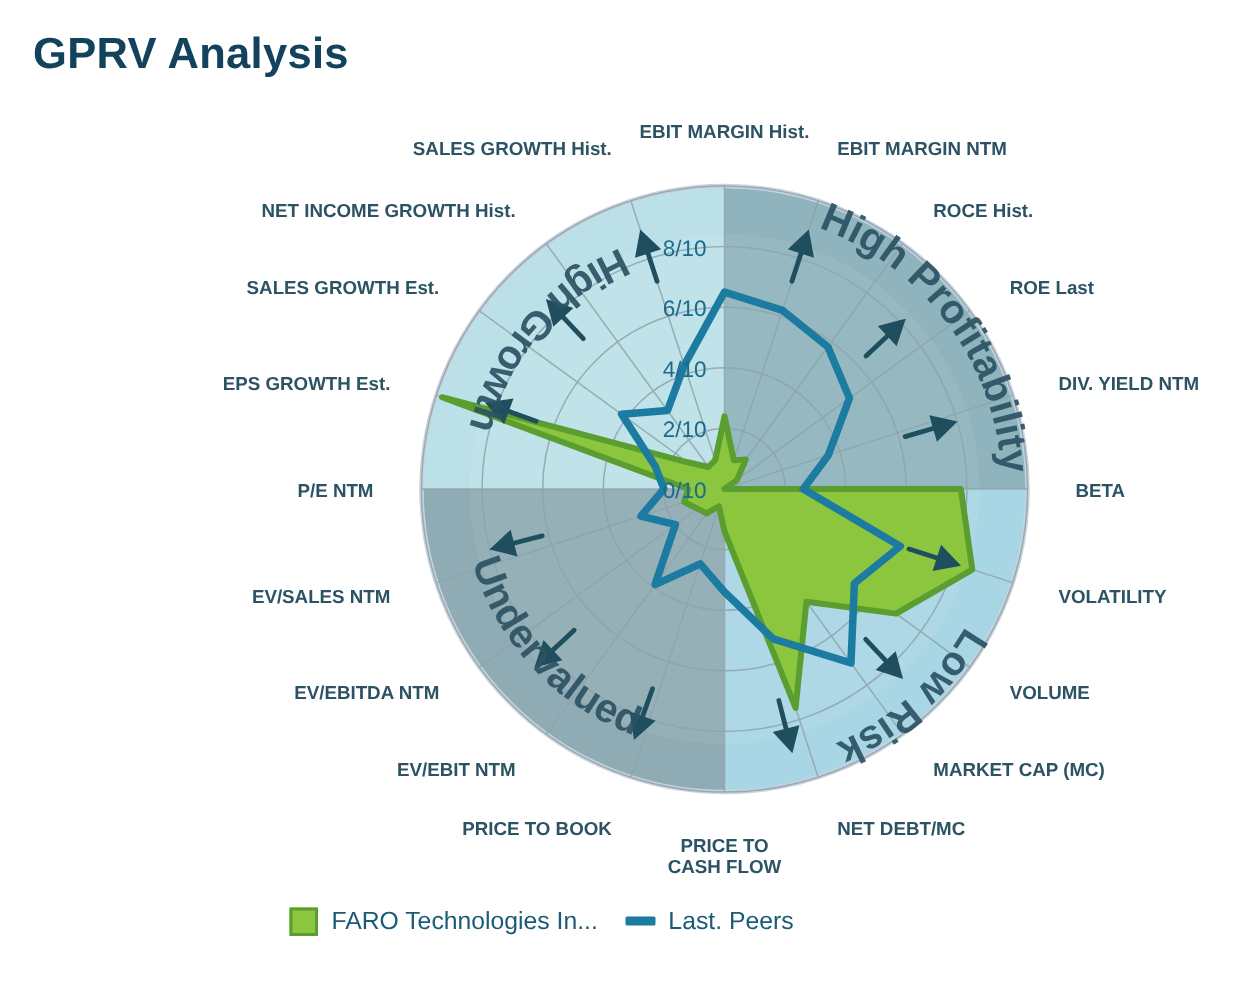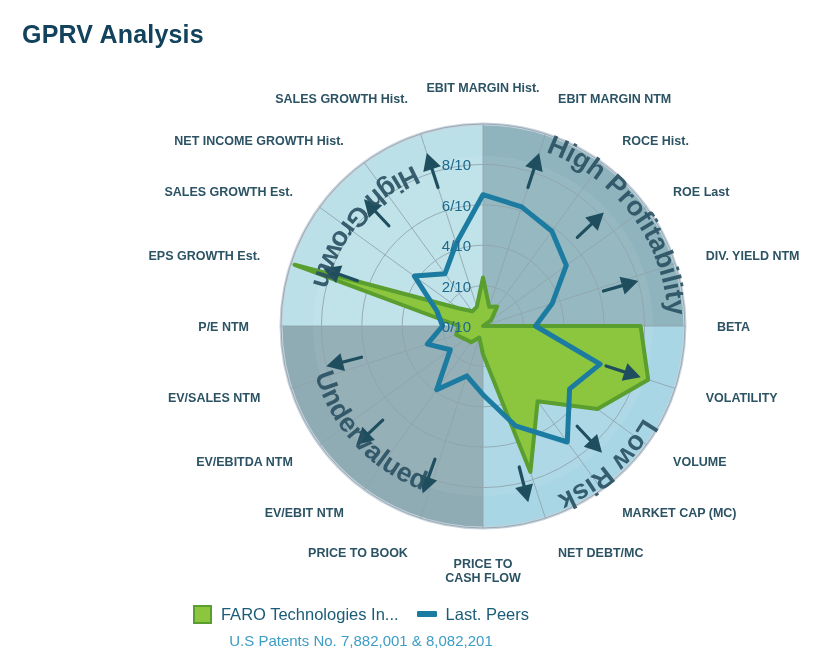--- a/index.html
+++ b/index.html
@@ -12,21 +12,21 @@
     width: 826px;
     height: 668px;
     overflow: hidden;
     font-family: "Liberation Sans", sans-serif;
     position: relative;
   }
   #page-title {
     position: absolute;
     left: 22px;
     top: 20px;
-    font-size: 25px;
+    font-size: 29px;
     font-weight: bold;
     color: #12425c;
     letter-spacing: 0.2px;
   }
   #chart-area {
     position: absolute;
     left: 0;
     top: 0;
     width: 826px;
     height: 600px;
@@ -263,16 +263,15 @@
     <div class="legend-row">
       <div class="legend-item">
         <span class="legend-swatch-green"></span>
         <span class="legend-text">FARO Technologies In...</span>
       </div>
       <div class="legend-item">
         <span class="legend-swatch-blue"></span>
         <span class="legend-text">Last. Peers</span>
       </div>
     </div>
-    <div class="footer-text">U.S Patents No. 7,882,001 &amp; 8,082,201</div>
   </div>
 
 </div>
 
 </body></html>

